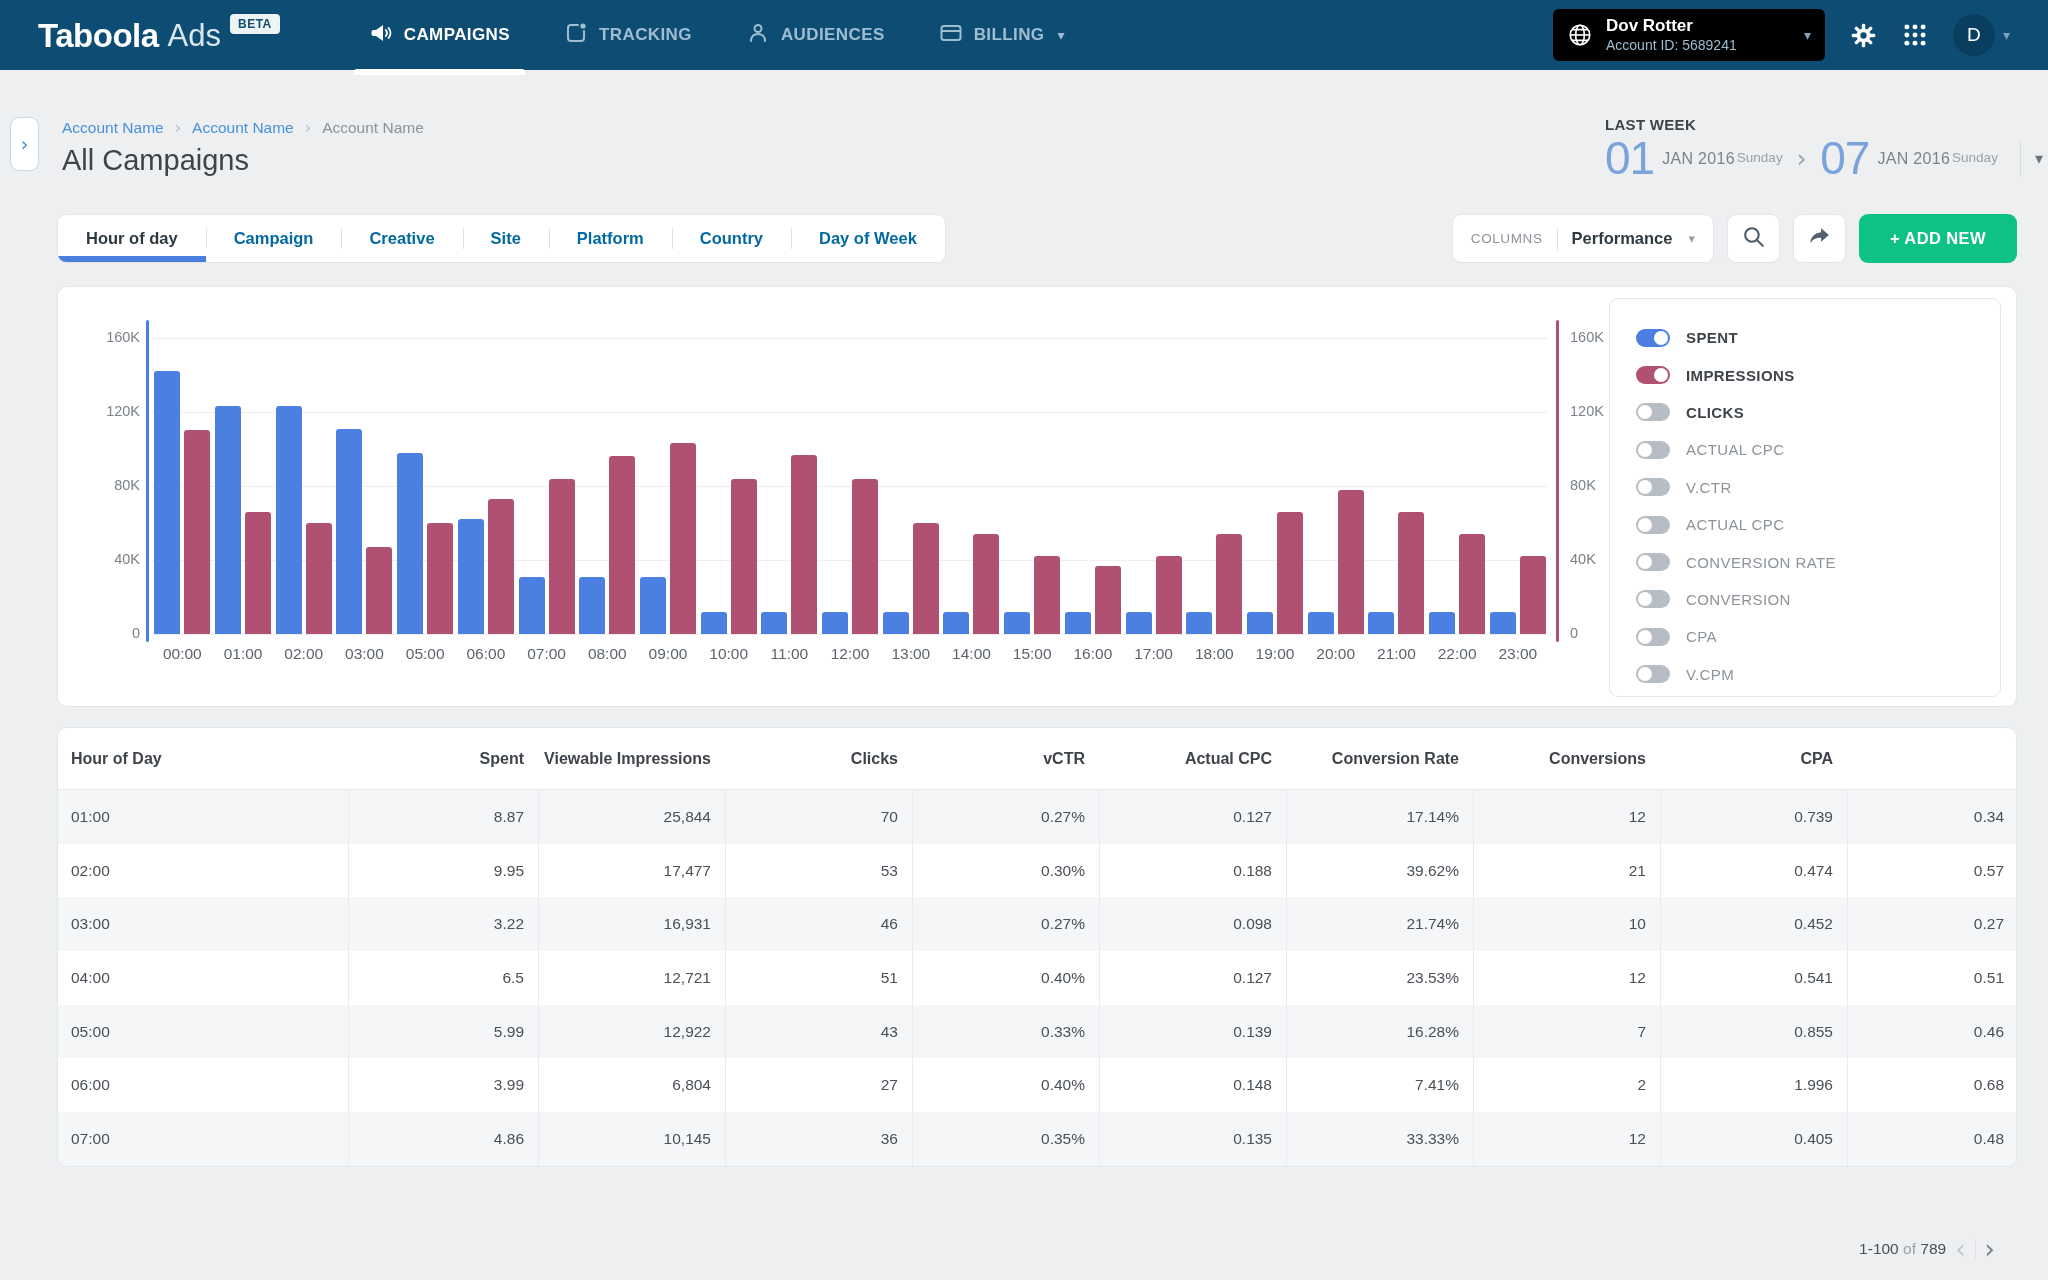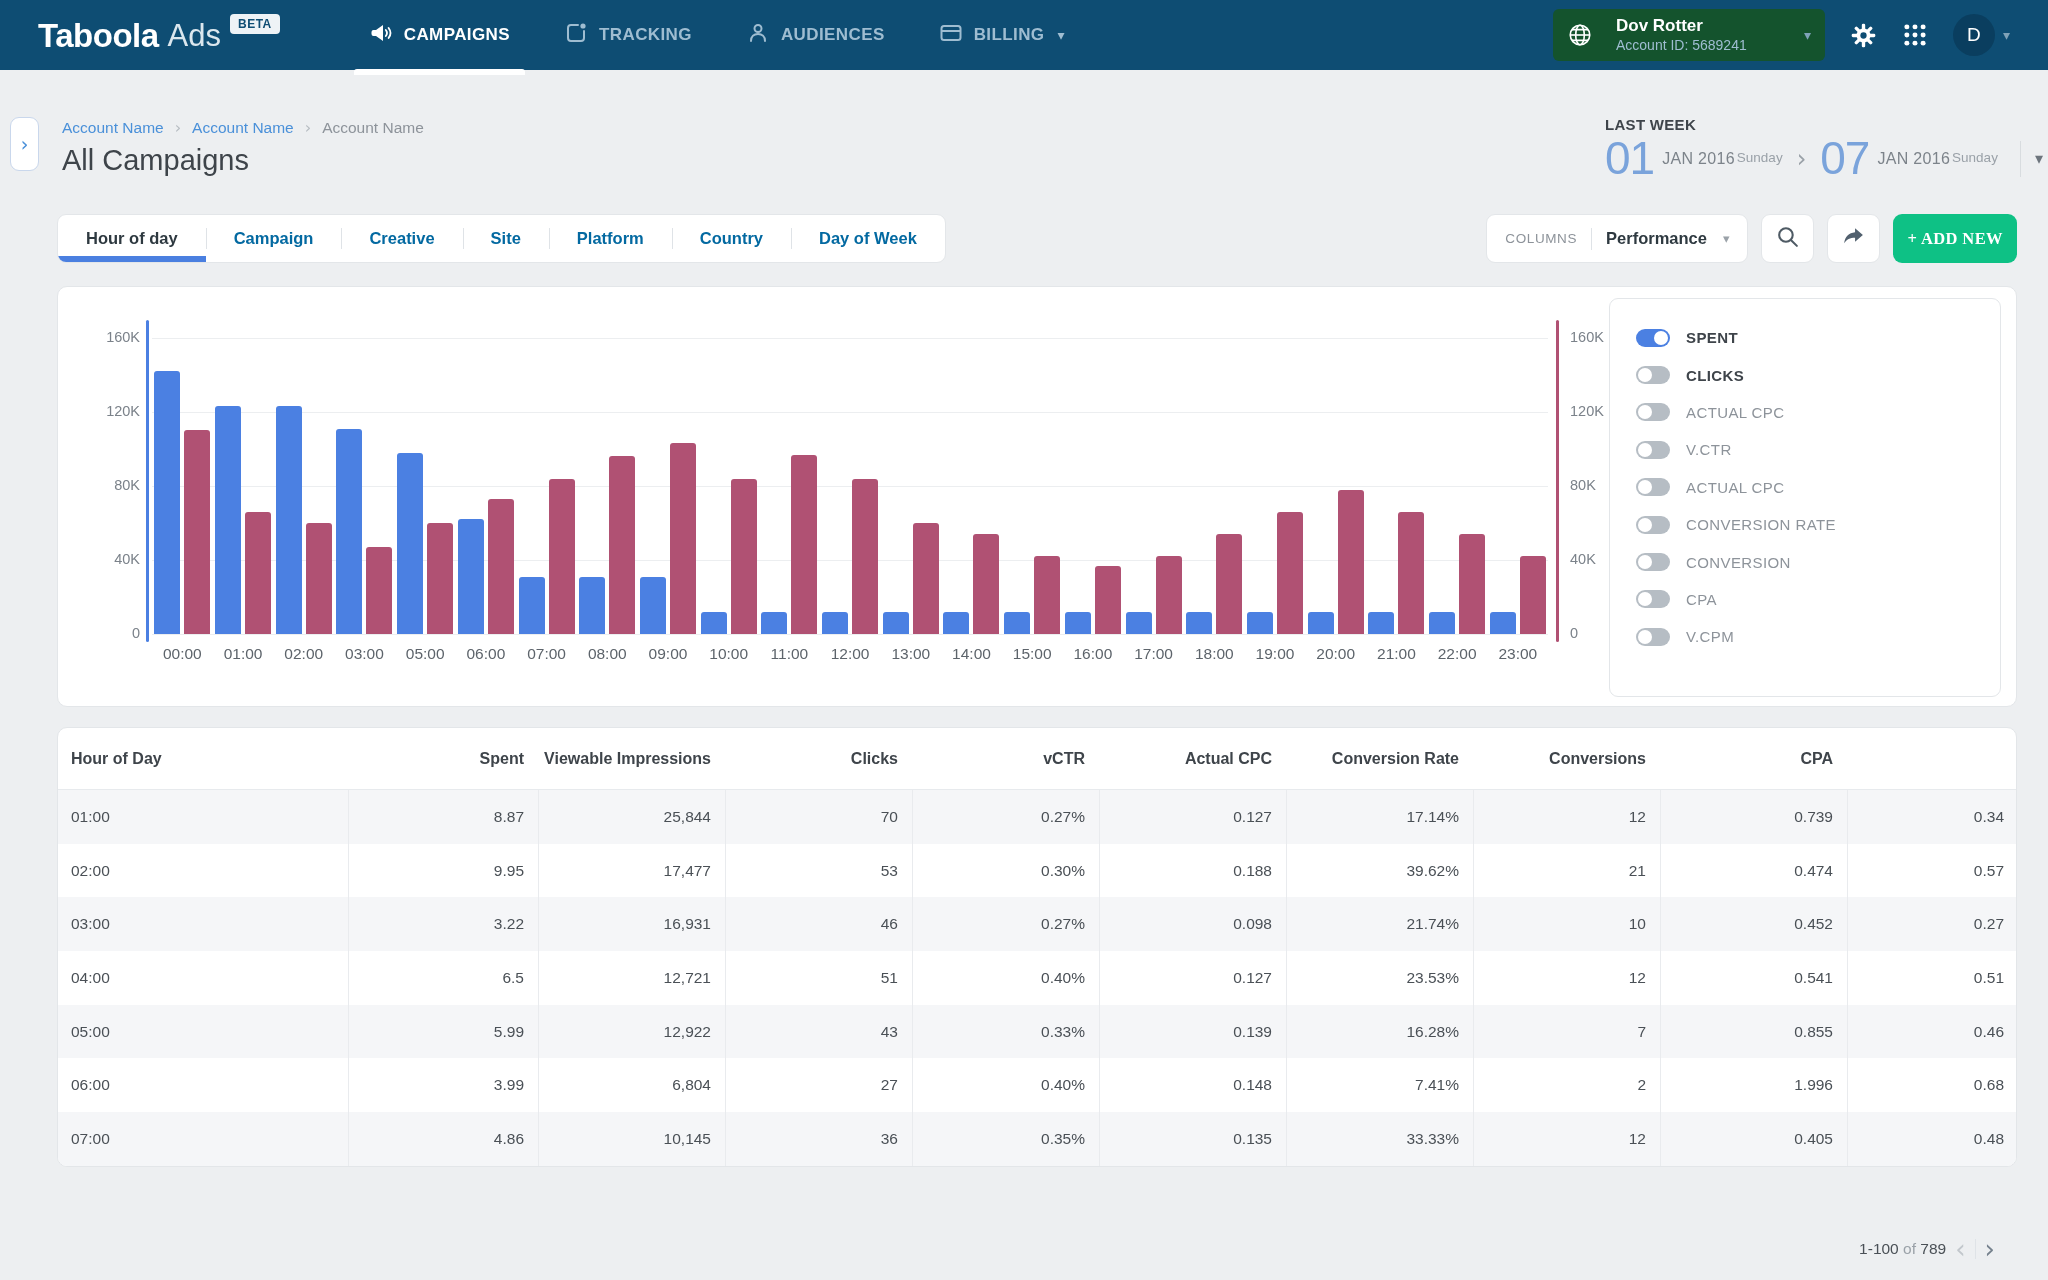--- a/index.html
+++ b/index.html
@@ -18,22 +18,22 @@
           padding:3px 8px; letter-spacing:.5px; transform:translateY(-11px); }
   .nav-items { display:flex; margin-left:62px; height:80px; }
   .nav-item { position:relative; display:flex; align-items:center; gap:11px; padding:0 27px;
               color:#9fbdd1; font-size:17px; font-weight:bold; letter-spacing:.4px; cursor:pointer; }
   .nav-item svg { width:24px; height:24px; }
   .nav-item.active { color:#fff; }
   .nav-item.active::after { content:""; position:absolute; left:12px; right:12px; bottom:0; height:6px;
                             background:#fff; border-radius:3px 3px 0 0; }
   .nav-caret { font-size:14px; color:#9fbdd1; margin-left:2px; }
   .top-right { margin-left:auto; display:flex; align-items:center; gap:25px; }
-  .account-chip { background:#14532d; border-radius:6px; height:52px; display:flex; align-items:center;
-                  gap:23px; padding:0 14px; min-width:272px; cursor:pointer; }
+  .account-chip { background:#000000; border-radius:6px; height:52px; display:flex; align-items:center;
+                  gap:13px; padding:0 14px; min-width:272px; cursor:pointer; }
   .account-lines { display:flex; flex-direction:column; gap:2px; }
   .account-name { color:#fff; font-size:17px; font-weight:bold; line-height:1.1; }
   .account-id { color:#9fbdd1; font-size:14px; line-height:1.1; }
   .chip-caret { color:#7fa2b8; font-size:14px; margin-left:auto; padding-left:14px; }
   .icon-btn { display:flex; align-items:center; justify-content:center; cursor:pointer; }
   .avatar-wrap { display:flex; align-items:center; gap:8px; cursor:pointer; }
   .avatar { width:42px; height:42px; border-radius:50%; background:#0a3e5f; color:#fff; font-size:19px;
             display:flex; align-items:center; justify-content:center; }
   .avatar-caret { color:#7fa2b8; font-size:14px; }
 
@@ -71,21 +71,21 @@
   .columns-dd { display:flex; align-items:center; gap:14px; background:#fff; border:1px solid #e3e6e9;
                 border-radius:9px; padding:0 18px; cursor:pointer; }
   .columns-label { font-size:13.5px; color:#8d939a; letter-spacing:.6px; }
   .dd-divider { width:1px; height:22px; background:#dfe3e7; }
   .columns-value { font-size:16.5px; font-weight:bold; color:#2e3940; }
   .dd-caret { color:#9aa1a8; font-size:13px; margin-left:2px; }
   .tool-btn { width:53px; background:#fff; border:1px solid #e3e6e9; border-radius:9px;
               display:flex; align-items:center; justify-content:center; cursor:pointer; }
   .tool-btn svg { width:25px; height:25px; }
   .add-new { background:#0ec185; color:#fff; font-size:16.5px; font-weight:bold; border-radius:9px;
-             padding:0 14px; display:flex; align-items:center; letter-spacing:.4px; cursor:pointer;font-family:Liberation Serif, serif; }
+             padding:0 31px; display:flex; align-items:center; letter-spacing:.4px; cursor:pointer; }
 
   
   .chart-card { position:absolute; left:57px; top:286px; width:1960px; height:421px; background:#fff;
                 border:1px solid #e3e6e9; border-radius:10px; }
   .grid-line { position:absolute; left:94px; width:1396px; height:1px; background:#eceef0; }
   .axis-blue { position:absolute; left:88px; top:33px; width:3px; height:322px; background:#4b80e2; border-radius:2px; }
   .axis-red  { position:absolute; left:1498px; top:33px; width:3px; height:322px; background:#b05173; border-radius:2px; }
   .ytick { position:absolute; font-size:14.5px; color:#7b828a; }
   .ytick.left { width:52px; left:30px; text-align:right; }
   .ytick.right { left:1512px; text-align:left; }
@@ -427,20 +427,26 @@
         <div class="xlabel">23:00</div>
       </div>
     <div class="legend" id="chart-legend">
         <div class="legend-row">
           <span class="toggle on" style="background: rgb(75, 128, 226);">
             <span class="knob"></span>
           </span>
           <span class="legend-label em">SPENT</span>
         </div>
         <div class="legend-row">
+          <span class="toggle on" style="background: rgb(176, 81, 115);">
+            <span class="knob"></span>
+          </span>
+          <span class="legend-label em">IMPRESSIONS</span>
+        </div>
+        <div class="legend-row">
           <span class="toggle off">
             <span class="knob"></span>
           </span>
           <span class="legend-label em">CLICKS</span>
         </div>
         <div class="legend-row">
           <span class="toggle off">
             <span class="knob"></span>
           </span>
           <span class="legend-label">ACTUAL CPC</span>

